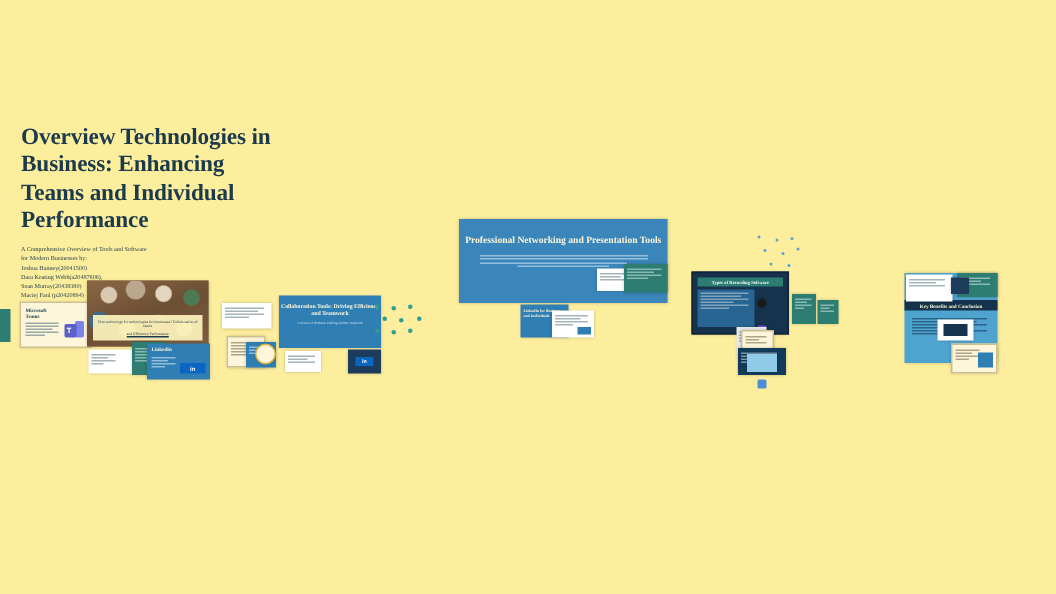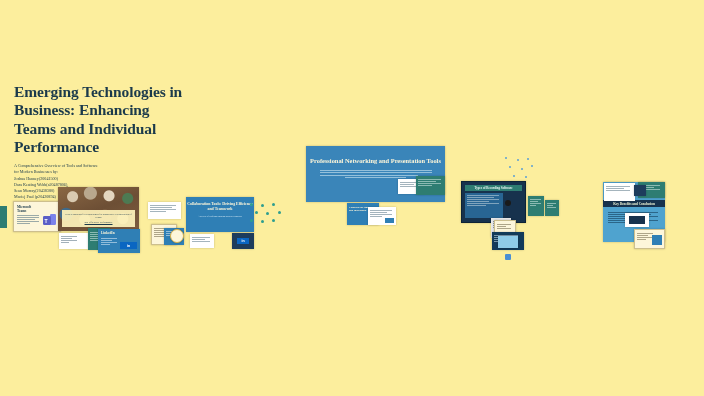--- a/index.html
+++ b/index.html
@@ -244,21 +244,21 @@
     text-align: center;
     padding: 1.6px 0;
   }
 </style>
 </head>
 <body>
 
 <div id="canvas">
 
   <div class="title-block">
-    <div class="main-title">Emerging Technologies in Business: Enhancing Teams and Individual Performance</div>
+    <div class="main-title">Overview Technologies in Business: Enhancing Teams and Individual Performance</div>
     <div class="subtitle-lines">
       <div>A Comprehensive Overview of Tools and Software</div>
       <div>for Modern Businesses by:</div>
       <div>Joshua Hanney(20041500)</div>
       <div>Dara Keating Webb(a20487806),</div>
       <div>Sean Murray(20438380)</div>
       <div>Maciej Paul (p20420894)</div>
       <div>Evan Shaw(p20422898)</div>
     </div>
   </div>

